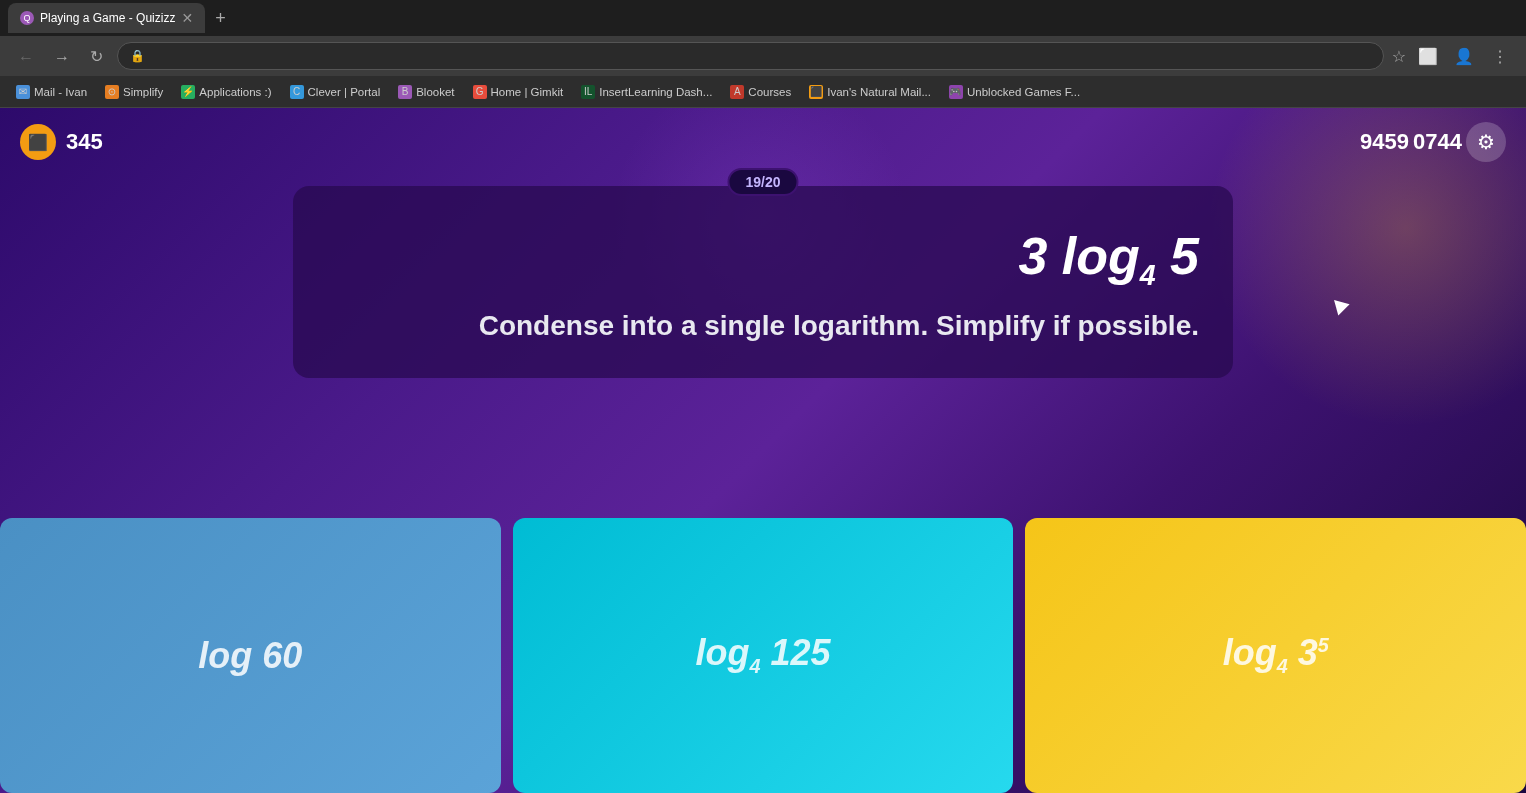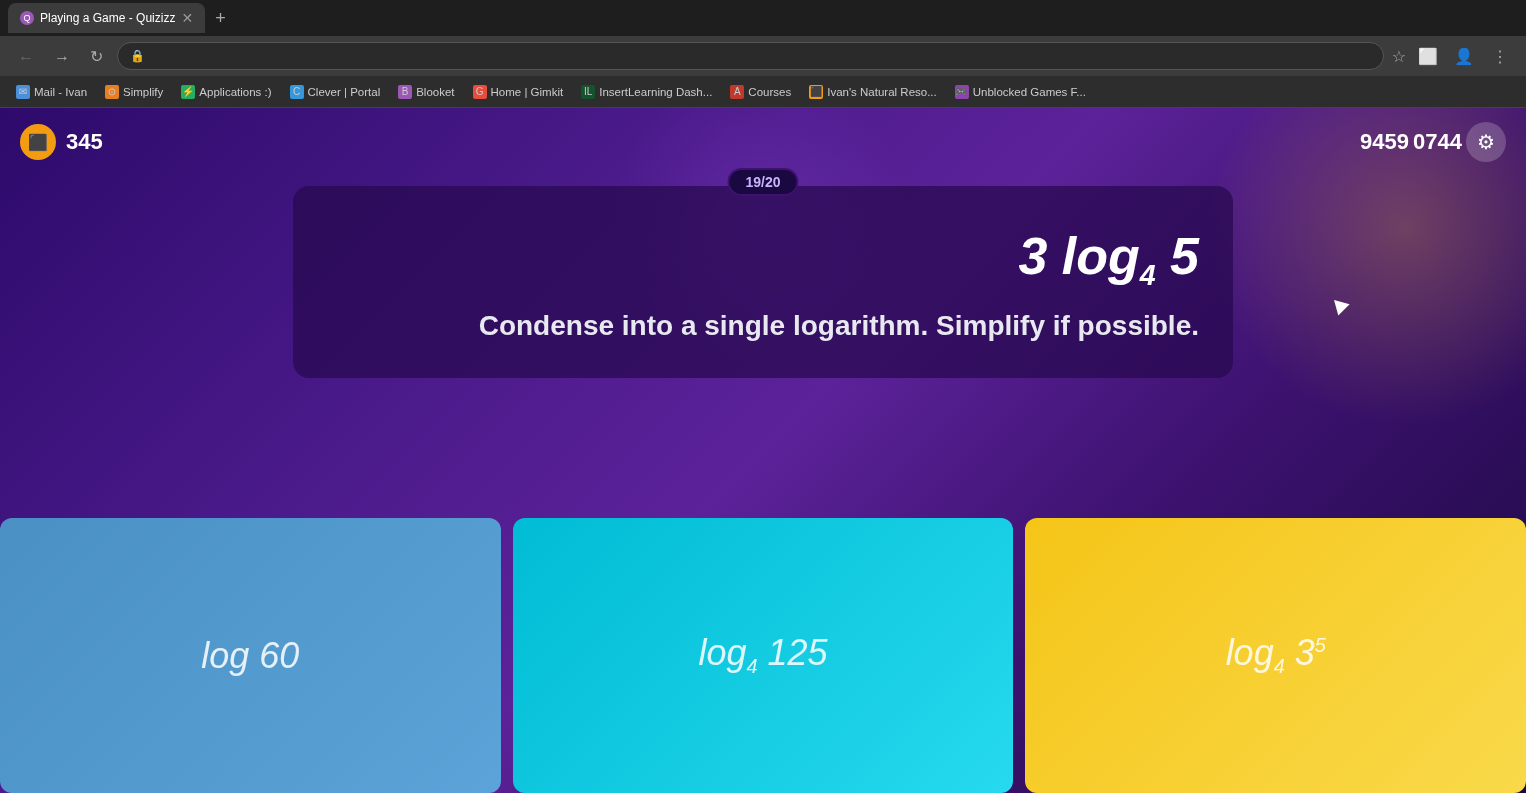--- a/index.html
+++ b/index.html
@@ -177,21 +177,21 @@
       height: 275px;
     }
     .answer-card {
       flex: 1;
       border-radius: 12px;
       display: flex;
       align-items: center;
       justify-content: center;
       cursor: pointer;
       font-size: 36px;
-      font-weight: normal;
+      font-weight: bold;
       color: rgba(255,255,255,0.85);
       font-style: italic;
       transition: transform 0.1s;
     }
     .answer-blue { background: linear-gradient(135deg, #4a90c4, #5ba3d8); }
     .answer-cyan { background: linear-gradient(135deg, #00bcd4, #26d9ee); }
     .answer-yellow { background: linear-gradient(135deg, #f5c518, #f9d94a); }
     .answer-pink { background: linear-gradient(135deg, #e07ab0, #ec8fc4); }
 
     
@@ -270,21 +270,21 @@
     <div class="bookmark-item">
       <div class="bookmark-icon bm-insert">IL</div>
       <span>InsertLearning Dash...</span>
     </div>
     <div class="bookmark-item">
       <div class="bookmark-icon bm-courses">A</div>
       <span>Courses</span>
     </div>
     <div class="bookmark-item">
       <div class="bookmark-icon bm-ivan">⬛</div>
-      <span>Ivan's Natural Reso...</span>
+      <span>Ivan's Natural Mail...</span>
     </div>
     <div class="bookmark-item">
       <div class="bookmark-icon bm-unblocked">🎮</div>
       <span>Unblocked Games F...</span>
     </div>
   </div>
 </div>
 
 <div class="game-container">
   <div class="bg-glow"></div>

